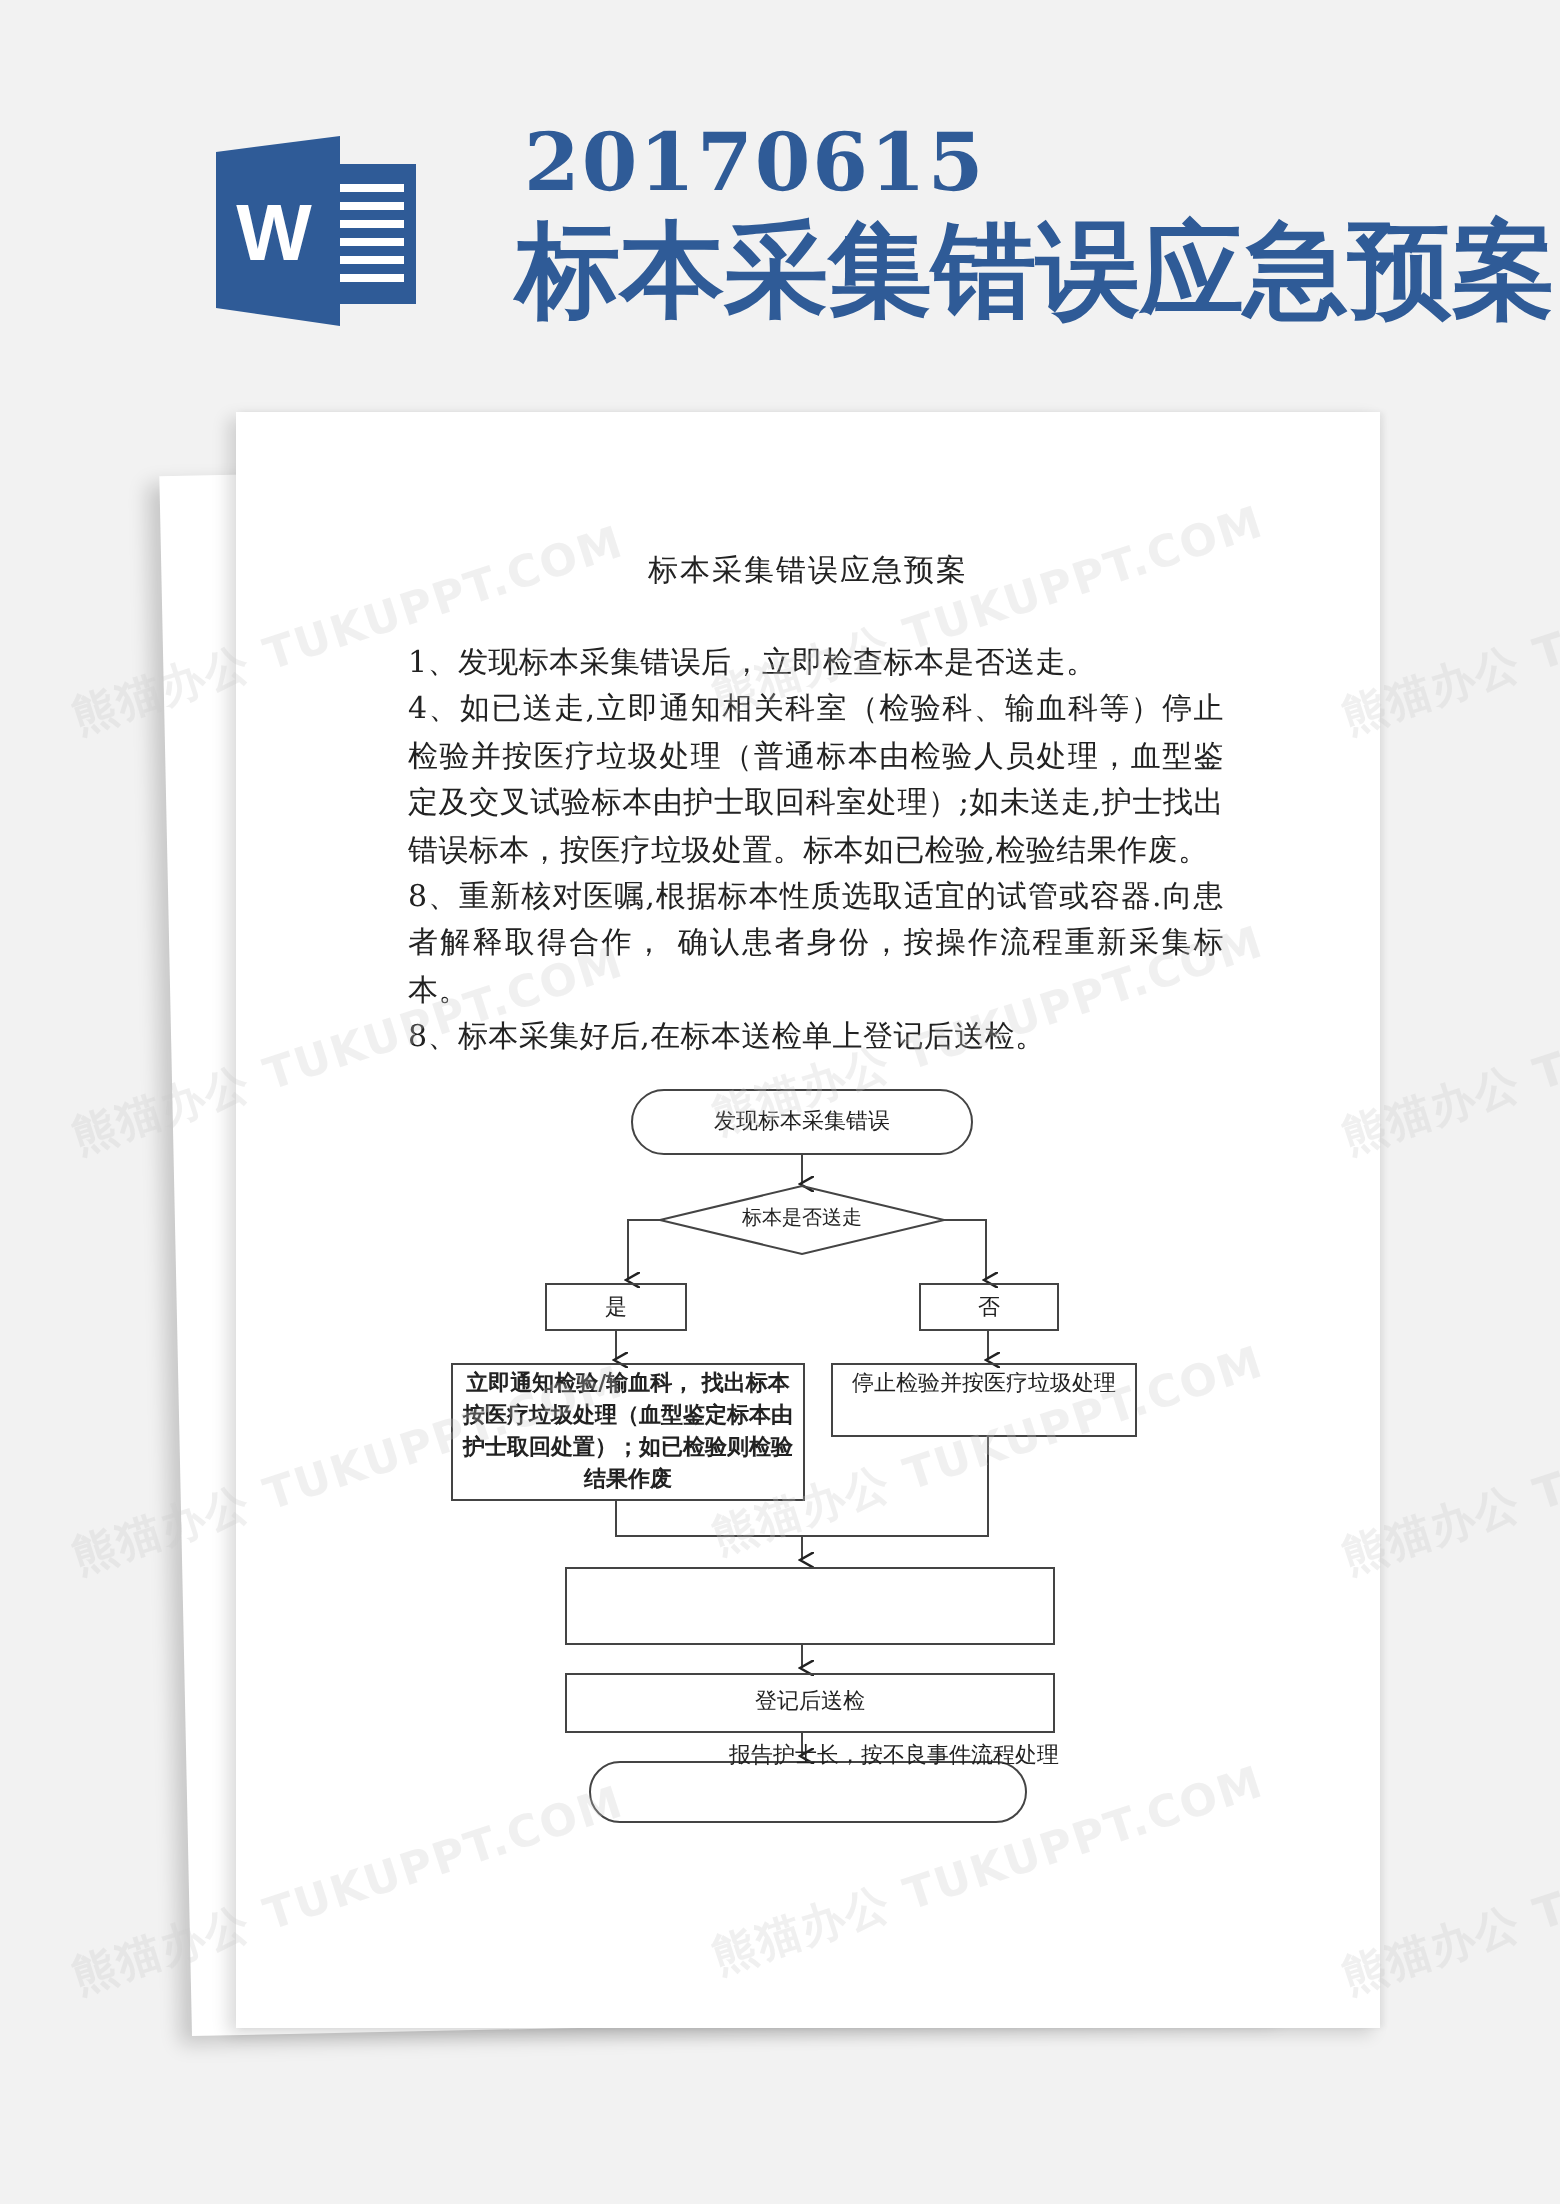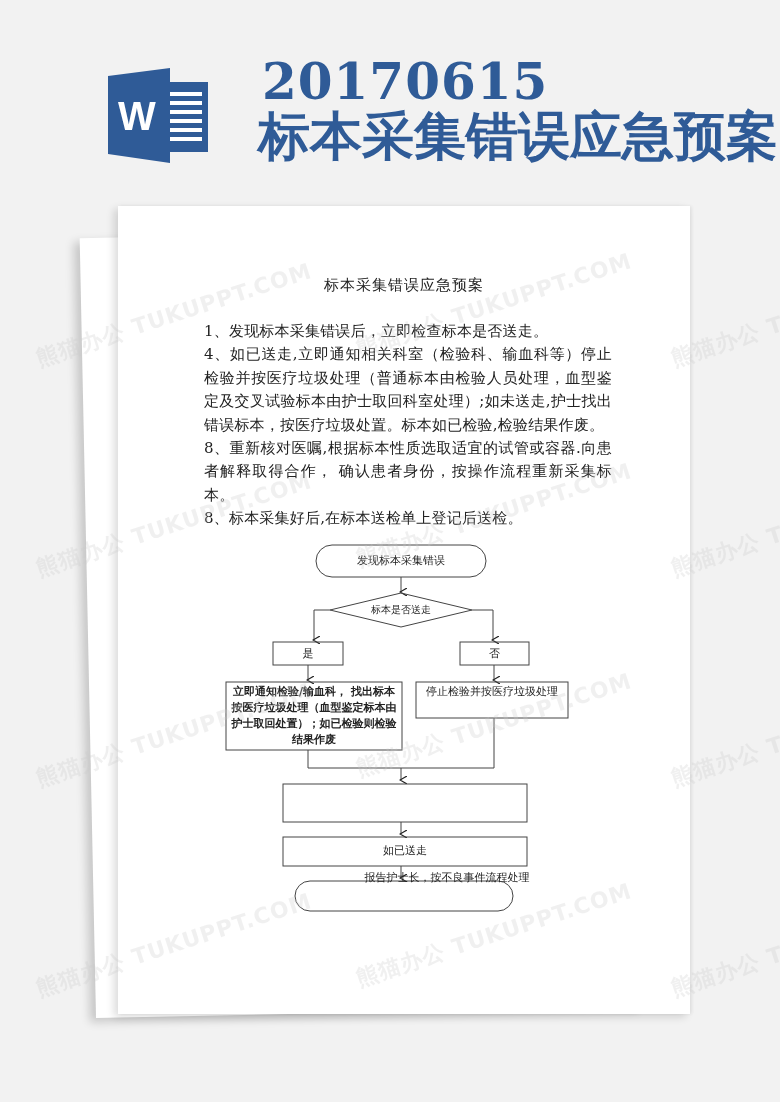--- a/index.html
+++ b/index.html
@@ -27,21 +27,21 @@
       left: 108px;
       top: 68px;
       width: 100px;
       height: 95px;
     }
     .title-line1 {
       position: absolute;
       left: 262px;
       top: 54px;
       font-family: "DejaVu Serif", "Liberation Serif", serif;
-      font-size: 50px;
+      font-size: 40px;
       font-weight: bold;
       color: #2f5b97;
       letter-spacing: 1px;
       line-height: 56px;
     }
     .title-line2 {
       position: absolute;
       left: 258px;
       top: 104px;
       font-family: "DejaVu Serif", "Liberation Serif", serif;
@@ -199,21 +199,21 @@
         <rect x="177" y="675" width="218" height="30" rx="15" ry="15"></rect>
       </g>
     </svg>
 
     <div class="fc-text" style="left:198px;top:347px;width:170px;">发现标本采集错误</div>
     <div class="fc-text" style="left:232px;top:396px;width:102px;font-size:10px;">标本是否送走</div>
     <div class="fc-text" style="left:155px;top:440px;width:70px;">是</div>
     <div class="fc-text" style="left:342px;top:440px;width:69px;">否</div>
     <div class="fc-text" style="left:112px;top:478px;width:168px;font-weight:bold;">立即通知检验/输血科， 找出标本按医疗垃圾处理（血型鉴定标本由护士取回处置）；如已检验则检验结果作废</div>
     <div class="fc-text" style="left:306px;top:478px;width:136px;">停止检验并按医疗垃圾处理</div>
-    <div class="fc-text" style="left:165px;top:637px;width:244px;">如已送走</div>
+    <div class="fc-text" style="left:165px;top:637px;width:244px;">登记后送检</div>
     <div class="fc-text" style="left:177px;top:664px;width:216px;margin-left:44px;">报告护士长，按不良事件流程处理</div>
   </div>
 </div>
 
 <div class="watermark" style="left:30px;top:300px;">熊猫办公 TUKUPPT.COM</div>
 <div class="watermark" style="left:350px;top:290px;">熊猫办公 TUKUPPT.COM</div>
 <div class="watermark" style="left:665px;top:300px;">熊猫办公 TUKUPPT.COM</div>
 <div class="watermark" style="left:30px;top:510px;">熊猫办公 TUKUPPT.COM</div>
 <div class="watermark" style="left:350px;top:500px;">熊猫办公 TUKUPPT.COM</div>
 <div class="watermark" style="left:665px;top:510px;">熊猫办公 TUKUPPT.COM</div>

